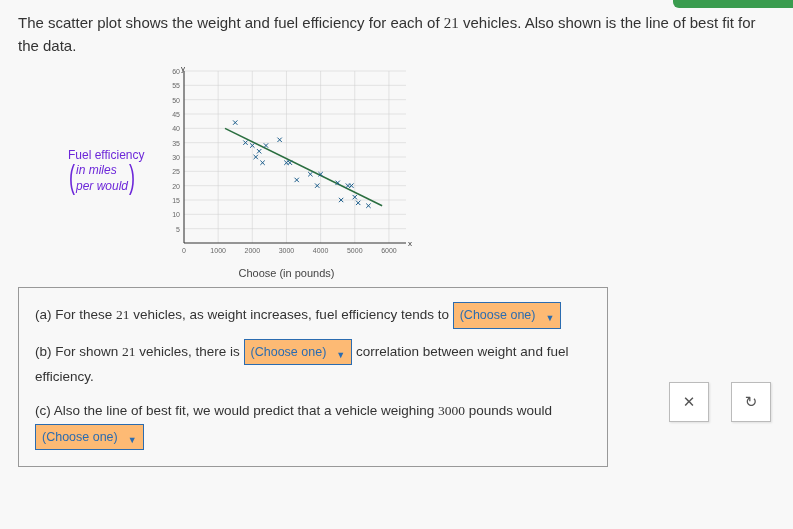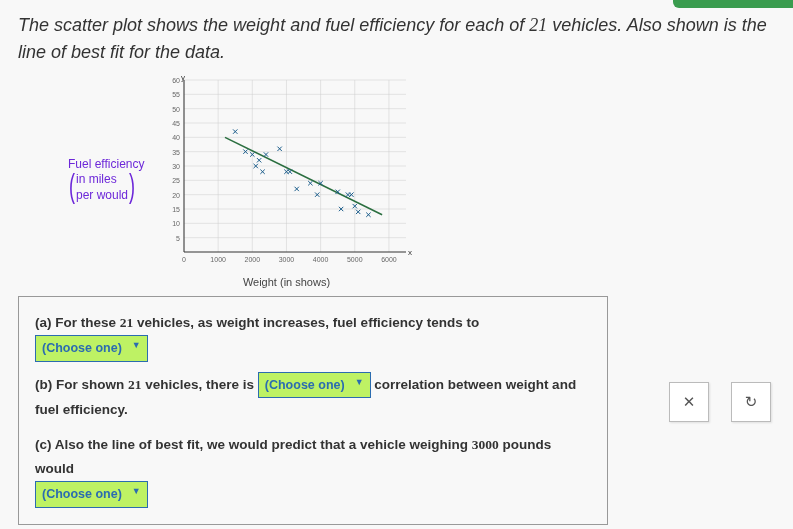--- a/index.html
+++ b/index.html
@@ -11,24 +11,23 @@
     color: #333;
     width: 793px;
     height: 529px;
     overflow: hidden;
     position: relative;
   }
   .page {
     padding: 12px 18px;
   }
   .prompt {
-    font-size: 18px;
+    font-size: 15px;
     line-height: 1.5;
     margin-bottom: 6px;
-    font-style: italic;
   }
   .figure-area {
     display: flex;
     align-items: center;
     gap: 12px;
     margin-left: 50px;
     margin-top: 4px;
     margin-bottom: 8px;
   }
   .ylabel {
@@ -60,33 +59,32 @@
     color: #444;
     margin-top: 4px;
   }
   .questions {
     border: 1px solid #999;
     padding: 14px 16px 16px 16px;
     font-size: 13.5px;
     line-height: 1.8;
     width: 590px;
     margin-top: 2px;
-    font-weight: bold;
   }
   .questions .item { margin-bottom: 10px; }
   .choose {
     display: inline-flex;
-    align-items: flex-start;
+    align-items: flex-end;
     border: 1px solid #2b6cb0;
     color: #2b6cb0;
     font-size: 12.5px;
     padding: 1px 6px;
     gap: 10px;
     cursor: pointer;
-    background: #bef264;
+    background: #fdba74;
     vertical-align: middle;
   }
   .choose .tri {
     font-size: 9px;
     color: #2b6cb0;
   }
   .side-buttons {
     position: absolute;
     right: 22px;
     top: 382px;
@@ -122,21 +120,21 @@
 <div class="page">
 
   <div class="prompt">
     <span>The scatter plot shows the weight and fuel efficiency for each of </span><span class="num21">21</span><span> vehicles. Also shown is the line of best fit for the data.</span>
   </div>
 
   <div class="figure-area">
     <div class="ylabel">
       <div>Fuel efficiency</div>
       <div>
-        <span class="paren">(</span><span style="display:inline-block;vertical-align:middle;">
+        <span class="paren">(</span><span style="display:inline-block;vertical-align:middle;font-style:italic;">
           <span>in miles</span><br>
           <span>per would</span>
         </span><span class="paren">)</span>
       </div>
     </div>
 
     <div class="chart-wrap">
       <div class="chart">
         <svg id="chart-svg" width="260" height="200">
             <line x1="28" y1="8" x2="28" y2="180" stroke="#ccc" stroke-width="0.5"></line>
@@ -219,21 +217,21 @@
             <line x1="193.15384615384616" y1="120.46666666666667" x2="197.55384615384614" y2="124.86666666666667" stroke="#1a5c8a" stroke-width="1"></line>
             <line x1="193.15384615384616" y1="124.86666666666667" x2="197.55384615384614" y2="120.46666666666667" stroke="#1a5c8a" stroke-width="1"></line>
             <line x1="196.56923076923078" y1="131.93333333333334" x2="200.96923076923076" y2="136.33333333333331" stroke="#1a5c8a" stroke-width="1"></line>
             <line x1="196.56923076923078" y1="136.33333333333331" x2="200.96923076923076" y2="131.93333333333334" stroke="#1a5c8a" stroke-width="1"></line>
             <line x1="199.98461538461538" y1="137.66666666666669" x2="204.38461538461536" y2="142.06666666666666" stroke="#1a5c8a" stroke-width="1"></line>
             <line x1="199.98461538461538" y1="142.06666666666666" x2="204.38461538461536" y2="137.66666666666669" stroke="#1a5c8a" stroke-width="1"></line>
             <line x1="210.23076923076925" y1="140.53333333333336" x2="214.63076923076923" y2="144.93333333333334" stroke="#1a5c8a" stroke-width="1"></line>
             <line x1="210.23076923076925" y1="144.93333333333334" x2="214.63076923076923" y2="140.53333333333336" stroke="#1a5c8a" stroke-width="1"></line>
           </svg>
       </div>
-      <div class="xlabel">Weight (in shows)</div>
+      <div class="xlabel">Choose (in pounds)</div>
     </div>
   </div>
 
   <div class="questions">
     <div class="item">
       <span>(a)  For these </span><span class="num21">21</span><span> vehicles, as weight increases, fuel efficiency tends to </span>
       <span class="choose">
         <span>(Choose one)</span>
         <span class="tri">▼</span>
       </span>

